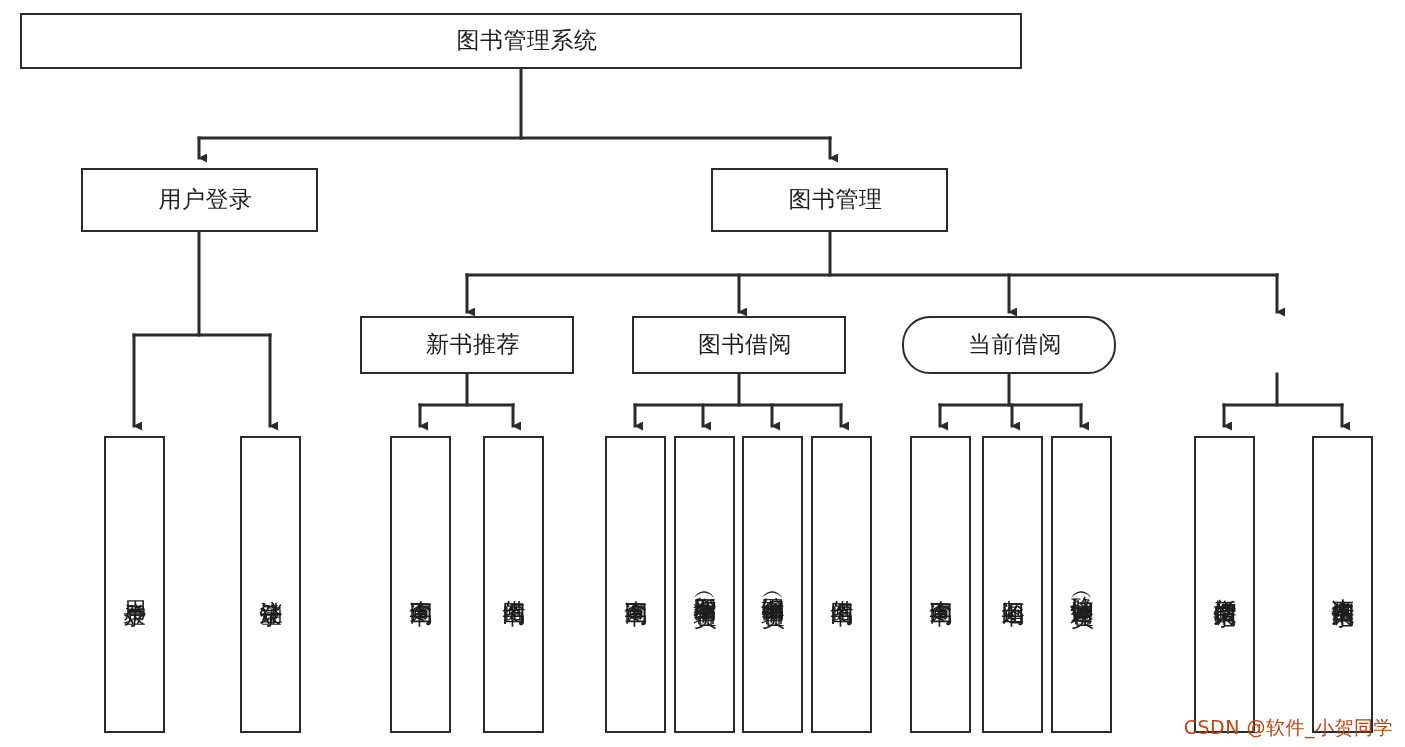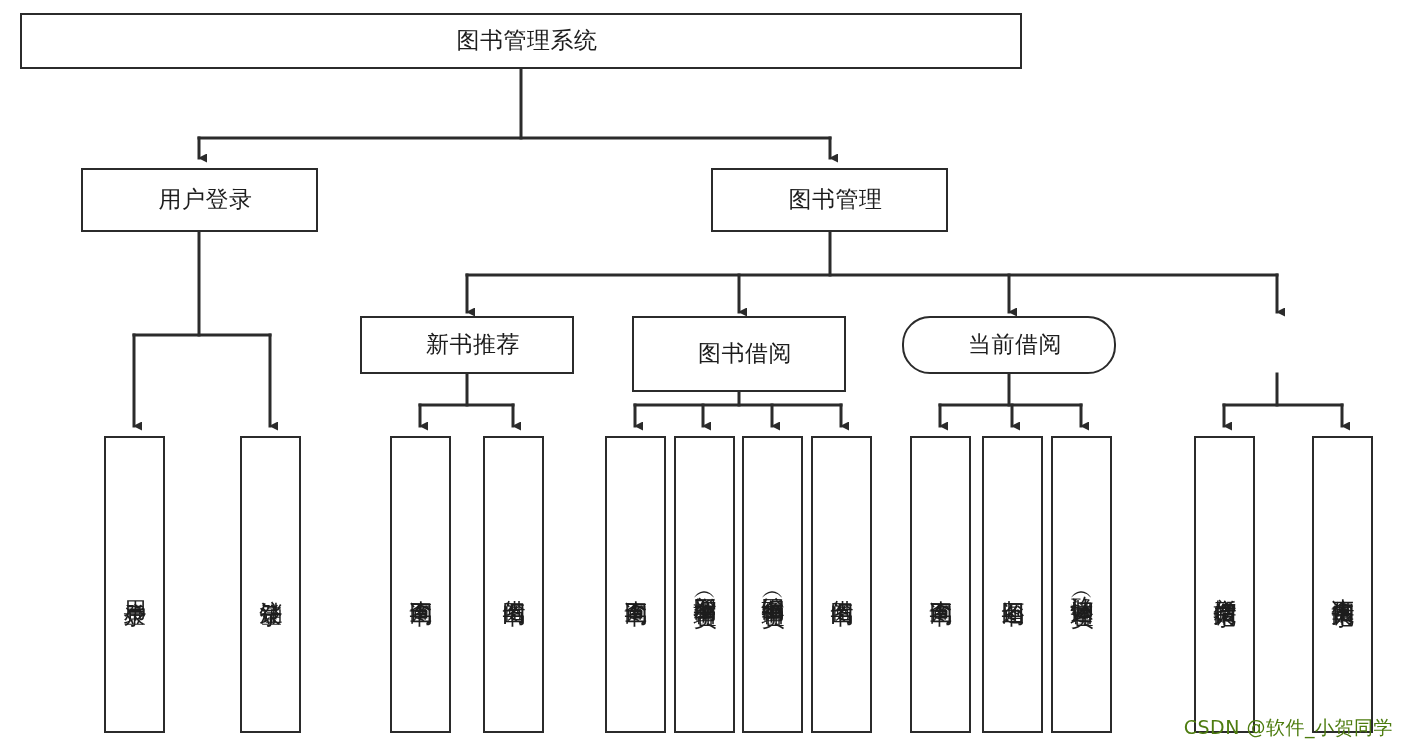--- a/index.html
+++ b/index.html
@@ -48,21 +48,21 @@
     line-height: 1.3;
     letter-spacing: 1.5px;
     padding: 6px 0;
     text-align: center;
   }
   #watermark {
     position: absolute;
     right: 12px;
     bottom: 6px;
     font-size: 19px;
-    color: #4d7c0f;
+    color: #c2410c;
     white-space: nowrap;
     letter-spacing: 0.5px;
     pointer-events: none;
   }
 </style>
 </head>
 <body>
 
 <div id="stage">
 
@@ -116,21 +116,21 @@
       <path d="M 1342 405 L 1342 426" marker-end="url(#arrowhead)"></path>
     </g>
   </svg>
 
   <div class="node-box node-horizontal" style="left:20px; top:13px; width:1002px; height:56px;">图书管理系统</div>
 
   <div class="node-box node-horizontal" style="left:81px; top:168px; width:237px; height:64px;">用户登录</div>
   <div class="node-box node-horizontal" style="left:711px; top:168px; width:237px; height:64px;">图书管理</div>
 
   <div class="node-box node-horizontal" style="left:360px; top:316px; width:214px; height:58px;">新书推荐</div>
-  <div class="node-box node-horizontal" style="left:632px; top:316px; width:214px; height:76px;">图书借阅</div>
+  <div class="node-box node-horizontal" style="left:632px; top:316px; width:214px; height:58px;">图书借阅</div>
   <div class="node-box node-horizontal" style="left:902px; top:316px; width:214px; height:58px;border-radius:28px;">当前借阅</div>
 
   <div class="node-box node-vertical" style="left:104px; top:436px; width:61px; height:297px;">用户登录</div>
   <div class="node-box node-vertical" style="left:240px; top:436px; width:61px; height:297px;">注销登录</div>
 
   <div class="node-box node-vertical" style="left:390px; top:436px; width:61px; height:297px;">查询图书</div>
   <div class="node-box node-vertical" style="left:483px; top:436px; width:61px; height:297px;">借阅图书</div>
 
   <div class="node-box node-vertical" style="left:605px; top:436px; width:61px; height:297px;">查询图书</div>
   <div class="node-box node-vertical" style="left:674px; top:436px; width:61px; height:297px;">新增图书（管理员）</div>

